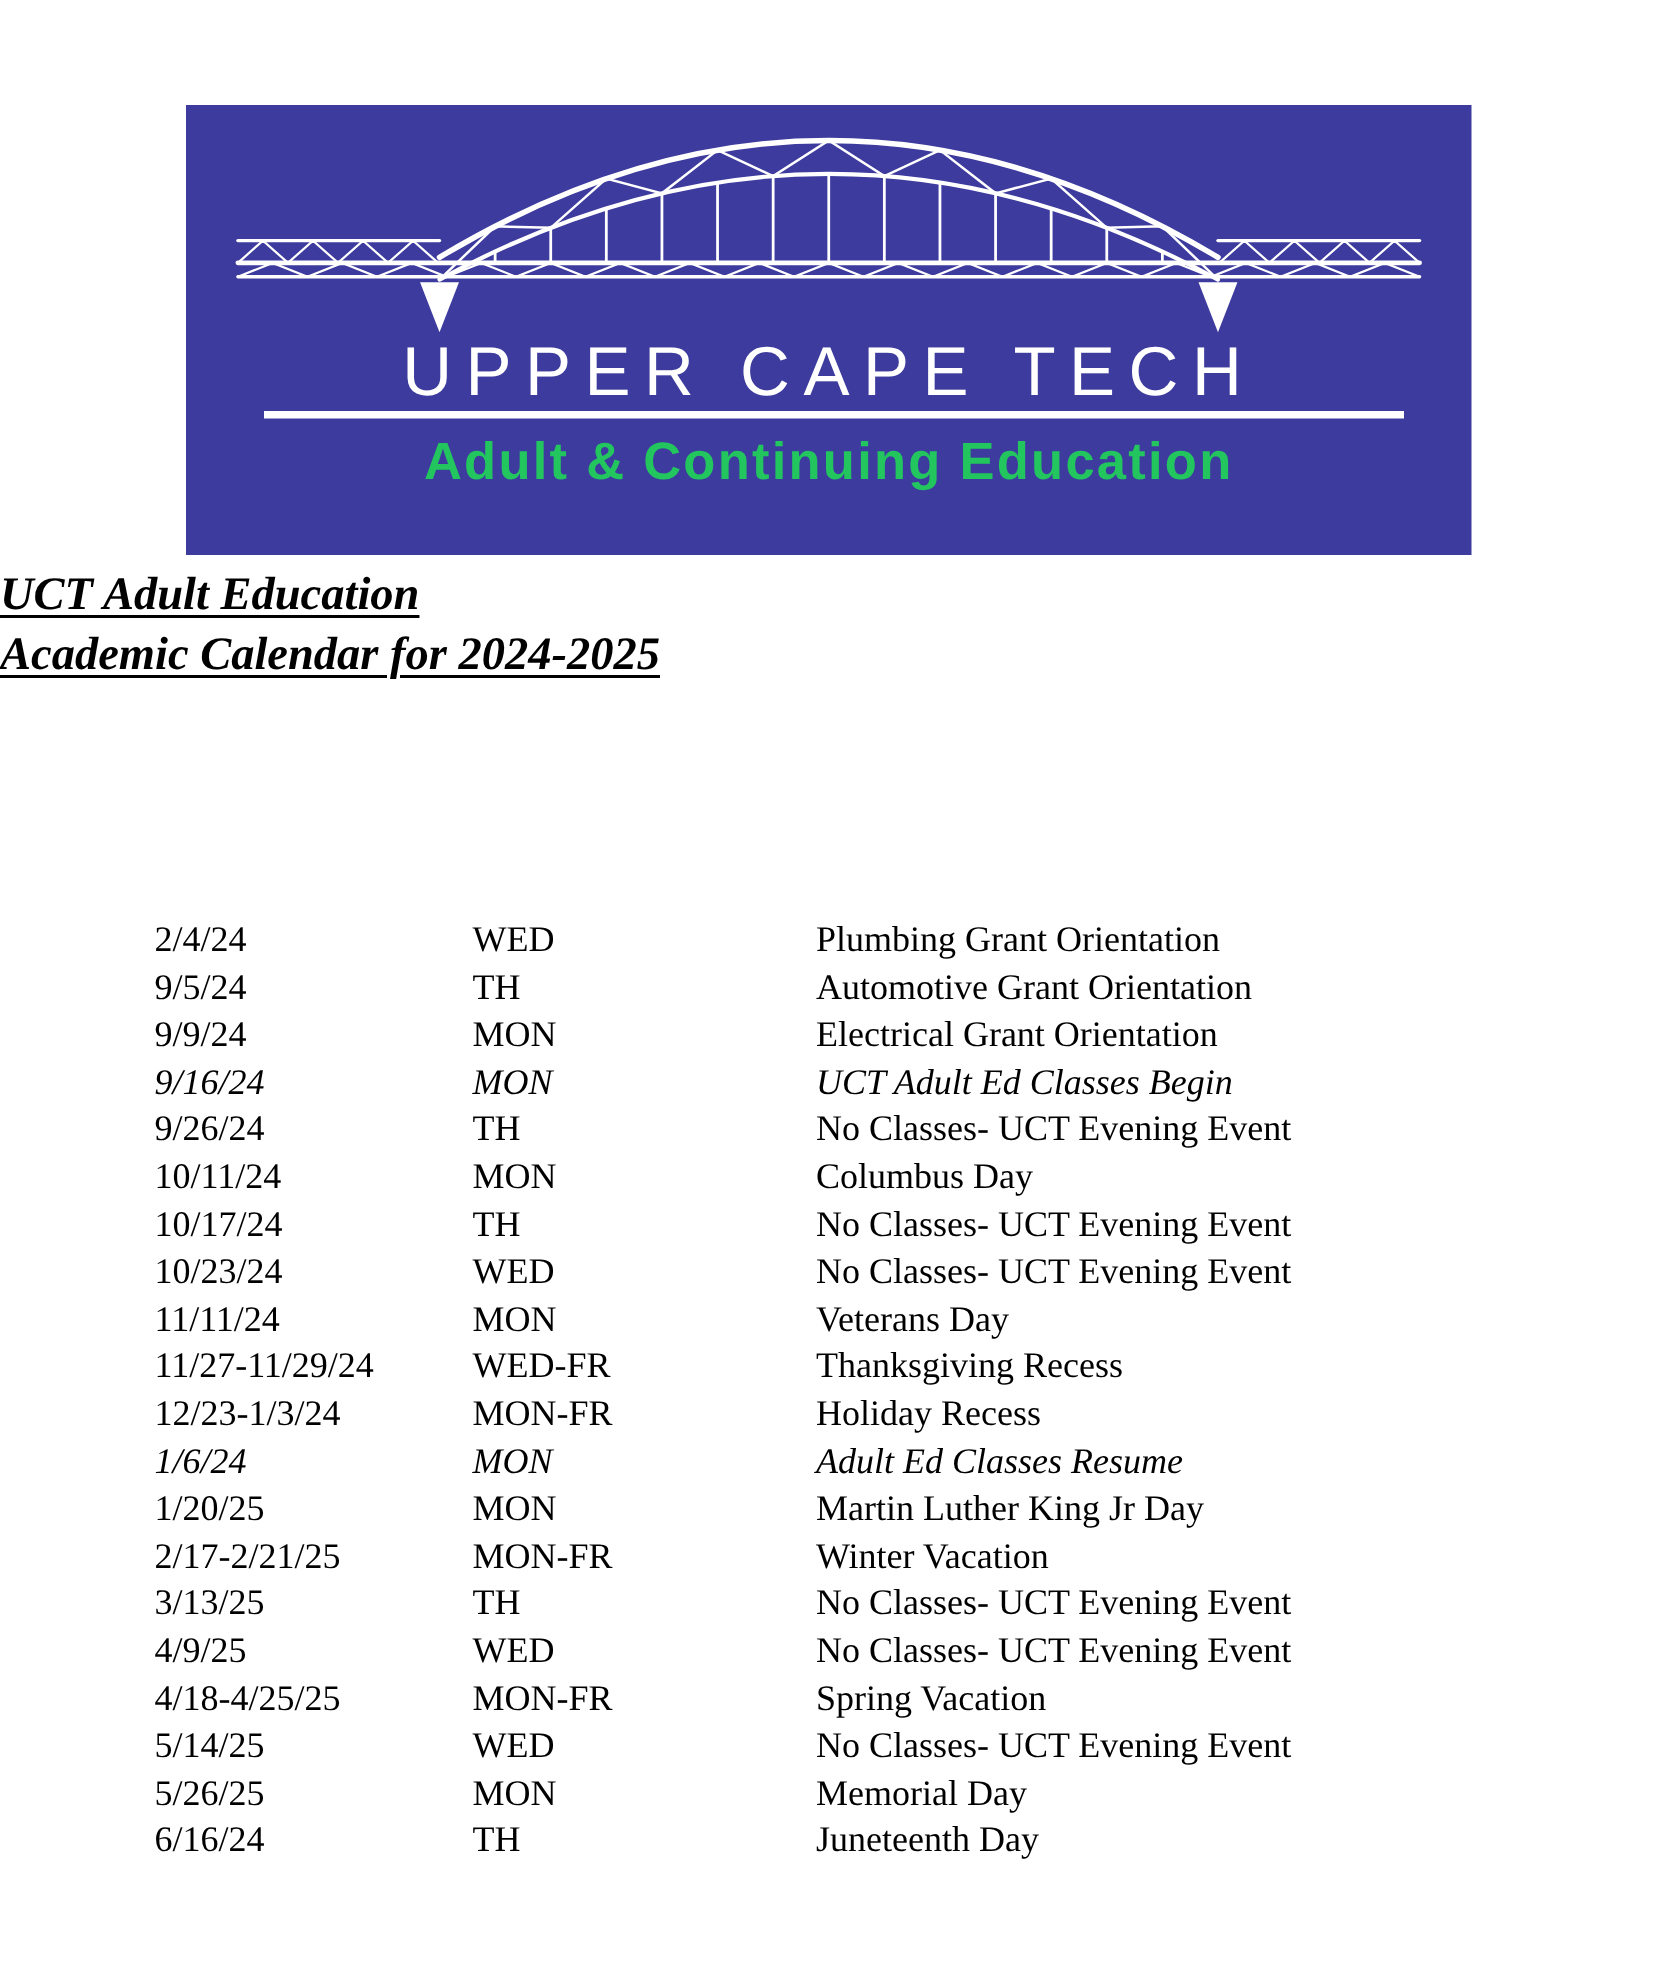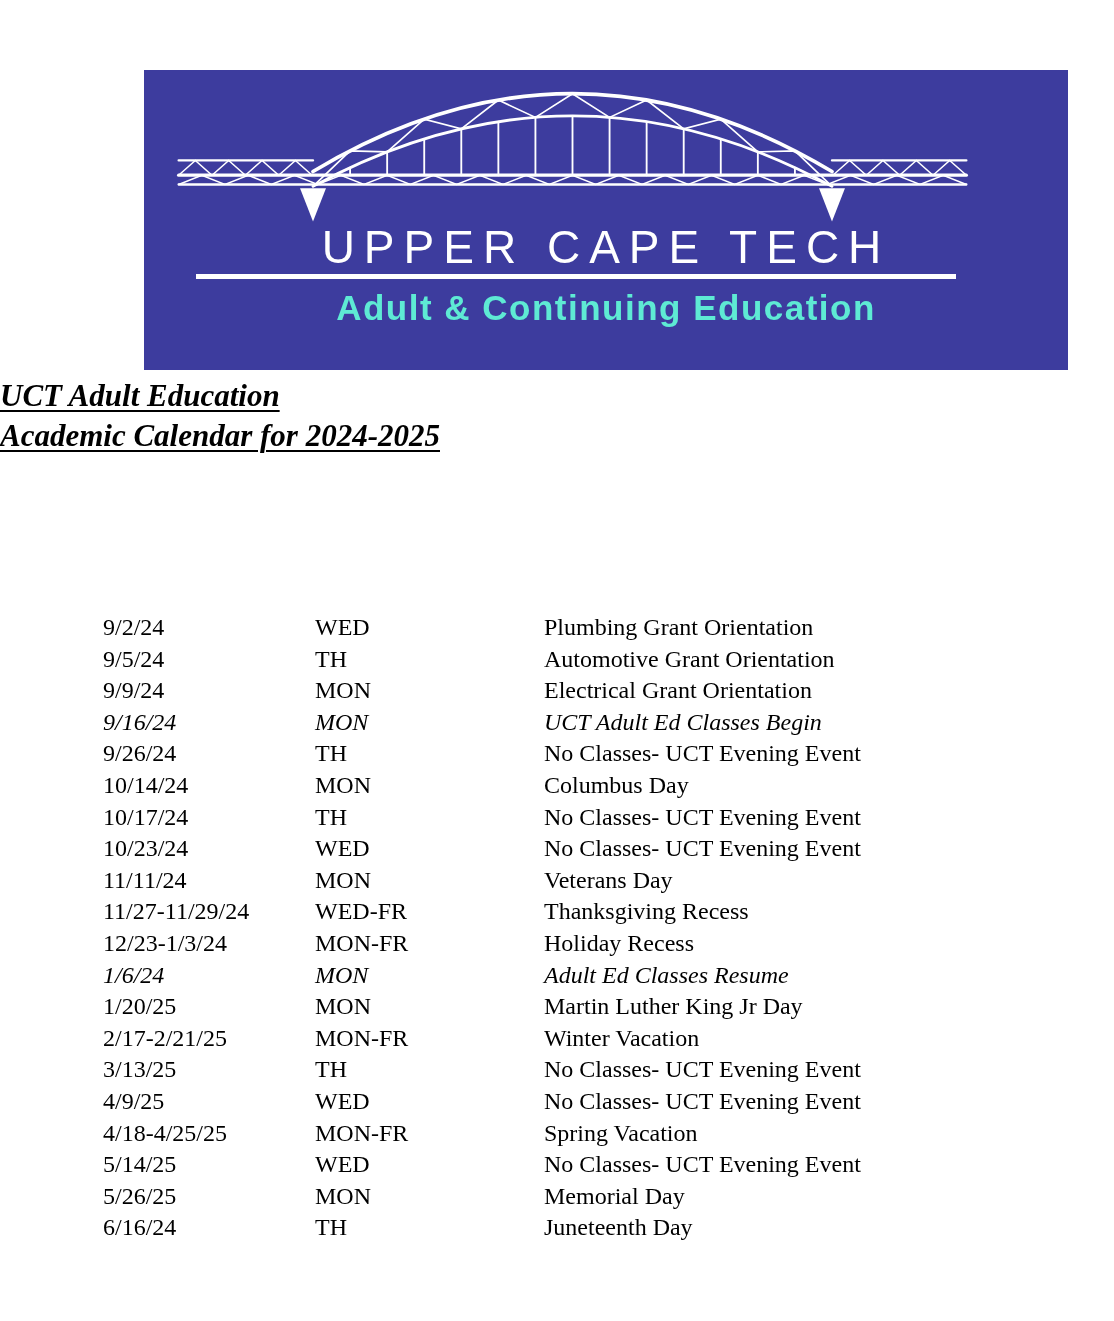--- a/index.html
+++ b/index.html
@@ -9,23 +9,23 @@
     height: 1321px;
     position: relative;
     font-family: "Liberation Serif", serif;
     color: #000000;
     overflow: hidden;
   }
 
   
   .banner {
     position: absolute;
-    left: 144px;
+    left: 124px;
     top: 70px;
-    width: 924px;
+    width: 857px;
     height: 300px;
     background: #3d3c9e;
   }
   .bridge-svg {
     position: absolute;
     top: 8px;
     left: 30px;
     width: 797px;
     height: 150px;
     display: block;
@@ -50,21 +50,21 @@
     width: 760px;
     height: 5px;
     background: #ffffff;
   }
   .division {
     position: absolute;
     top: 218px;
     left: 0;
     width: 100%;
     text-align: center;
-    color: #5eead4;
+    color: #22c55e;
     font-family: "Liberation Sans", sans-serif;
     font-size: 35px;
     font-weight: 700;
     letter-spacing: 1.5px;
     white-space: nowrap;
   }
 
   
   .doc-title {
     position: absolute;
@@ -150,21 +150,21 @@
   <div class="division">Adult &amp; Continuing Education</div>
 </div>
 
 <div class="doc-title">
   <div><span class="title-line">UCT Adult Education</span></div>
   <div><span class="title-line">Academic Calendar for 2024-2025</span></div>
 </div>
 
 <div class="calendar-list">
   <div class="calendar-row">
-    <span class="col-date">9/2/24</span>
+    <span class="col-date">2/4/24</span>
     <span class="col-day">WED</span>
     <span class="col-event">Plumbing Grant Orientation</span>
   </div>
 
   <div class="calendar-row">
     <span class="col-date">9/5/24</span>
     <span class="col-day">TH</span>
     <span class="col-event">Automotive Grant Orientation</span>
   </div>
 
@@ -180,21 +180,21 @@
     <span class="col-event">UCT Adult Ed Classes Begin</span>
   </div>
 
   <div class="calendar-row">
     <span class="col-date">9/26/24</span>
     <span class="col-day">TH</span>
     <span class="col-event">No Classes- UCT Evening Event</span>
   </div>
 
   <div class="calendar-row">
-    <span class="col-date">10/14/24</span>
+    <span class="col-date">10/11/24</span>
     <span class="col-day">MON</span>
     <span class="col-event">Columbus Day</span>
   </div>
 
   <div class="calendar-row">
     <span class="col-date">10/17/24</span>
     <span class="col-day">TH</span>
     <span class="col-event">No Classes- UCT Evening Event</span>
   </div>
 

